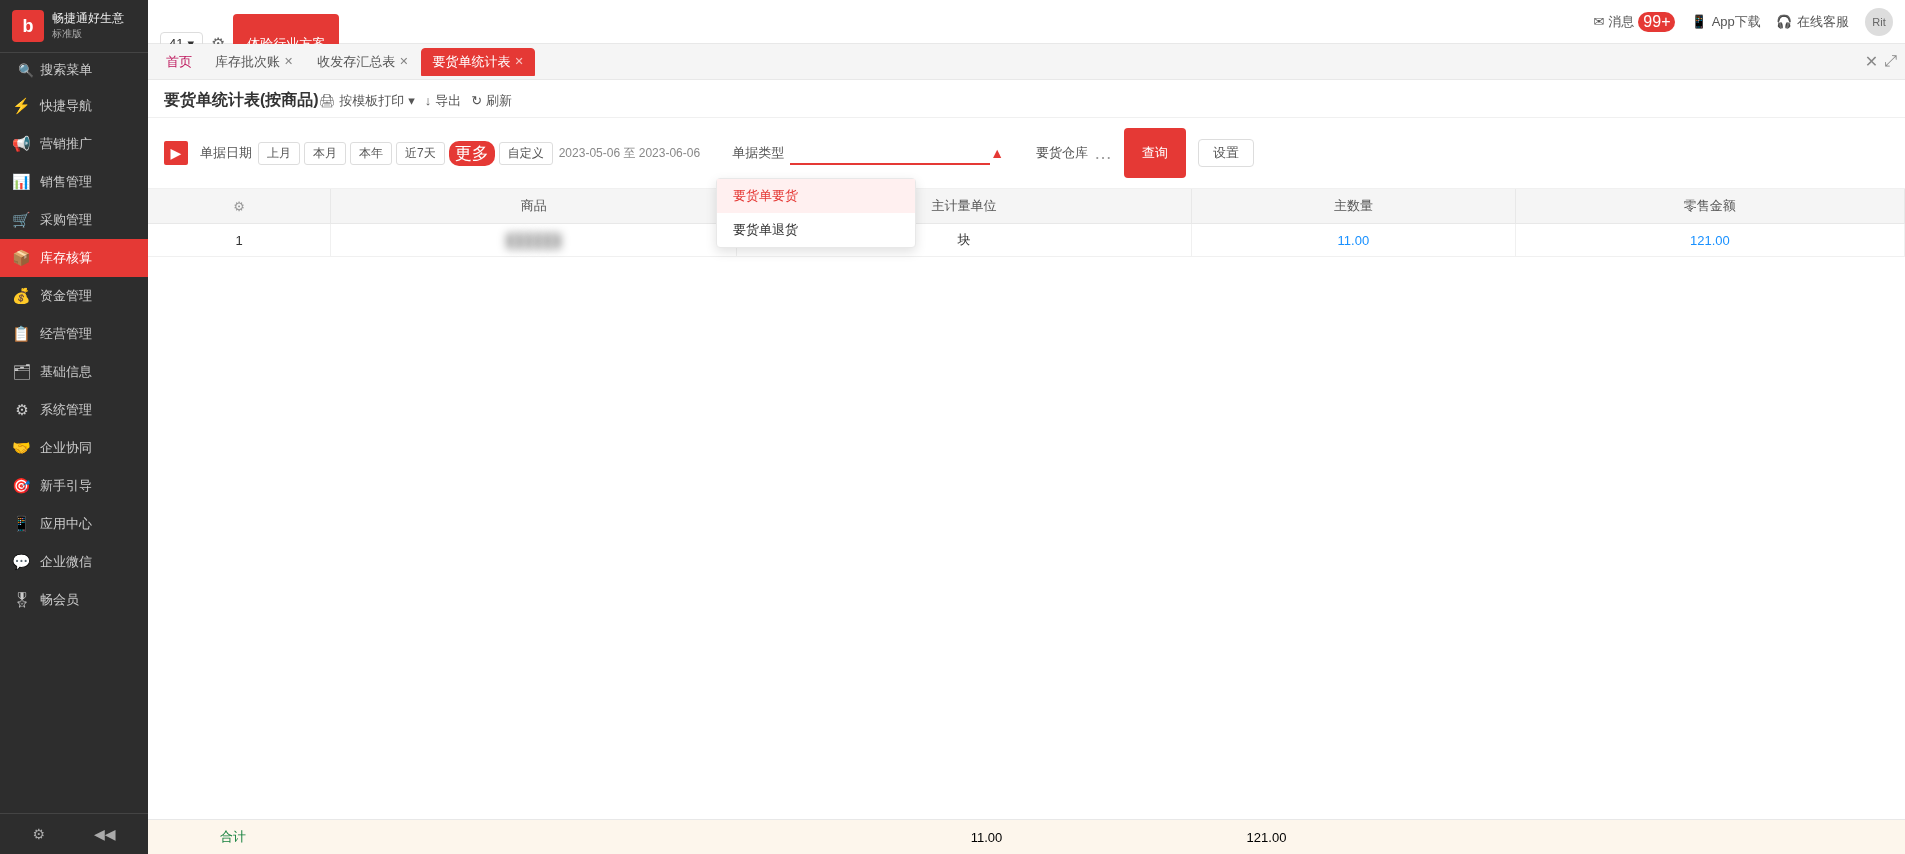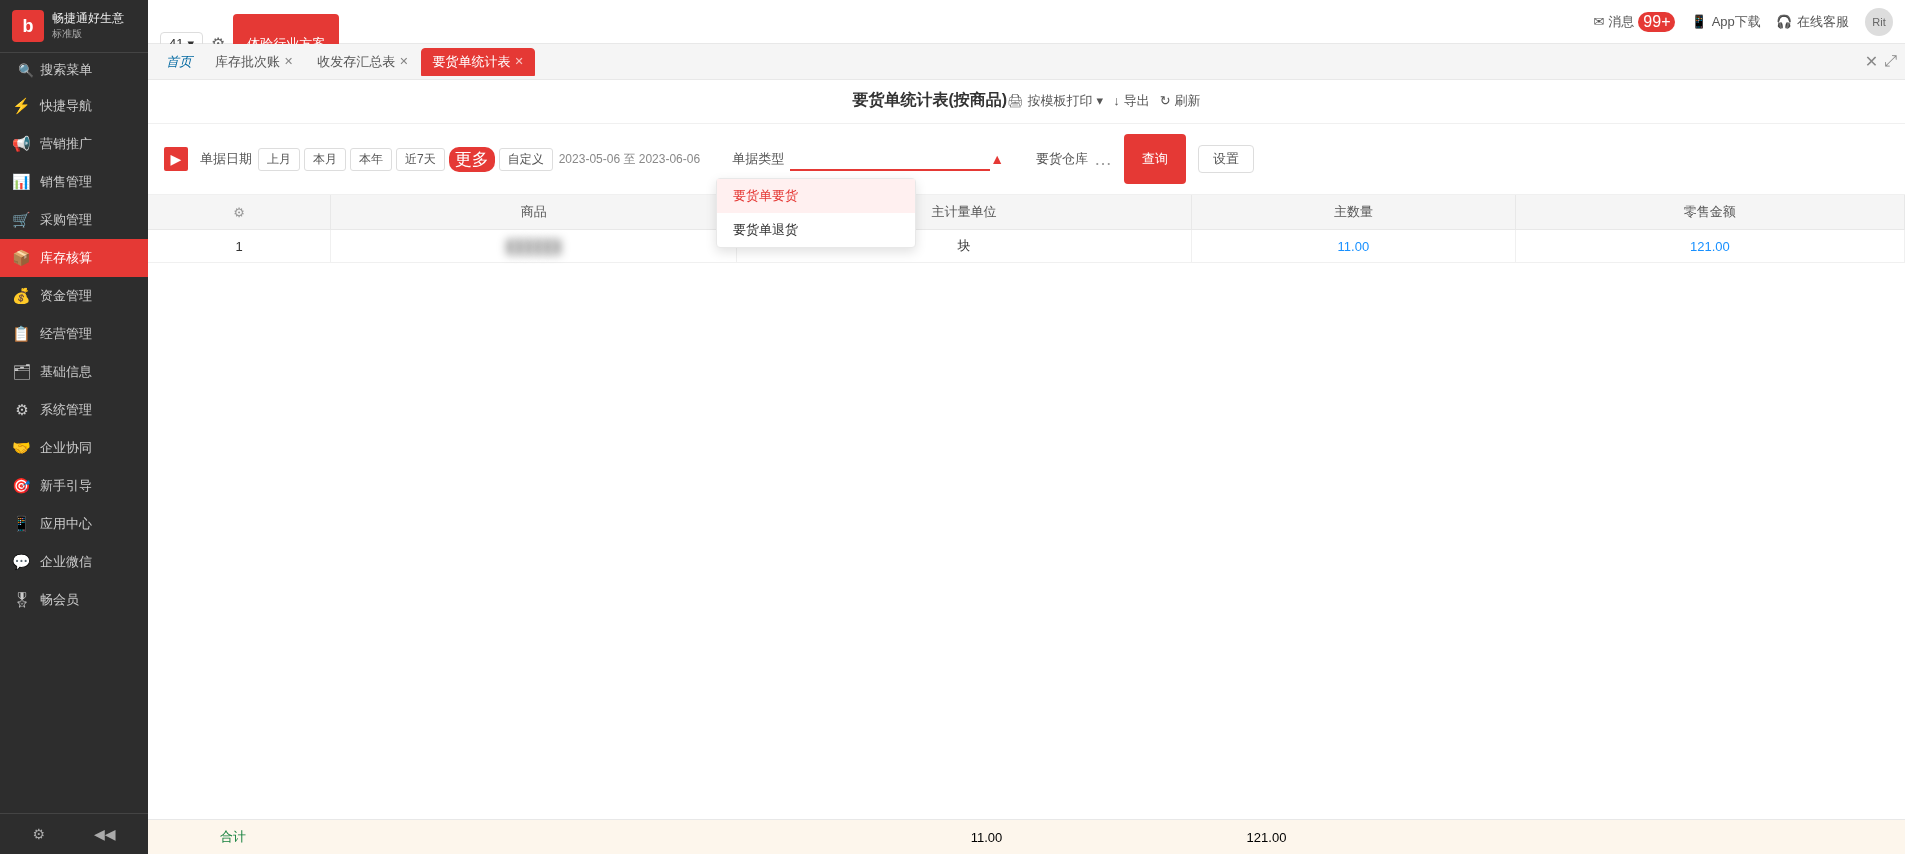--- a/index.html
+++ b/index.html
@@ -31,26 +31,26 @@
     .topbar-right { display: flex; align-items: center; gap: 16px; color: #555; font-size: 13px; }
     .topbar-right-item { display: flex; align-items: center; gap: 4px; cursor: pointer; }
     .badge { background: #e53935; color: #fff; border-radius: 10px; padding: 1px 5px; font-size: 16px; }
     .avatar { width: 28px; height: 28px; background: #ddd; border-radius: 50%; }
 
     
     .tabs { height: 36px; background: #f5f5f5; display: flex; align-items: center; padding: 0 8px; border-bottom: 1px solid #e8e8e8; gap: 2px; }
     .tab { display: flex; align-items: center; padding: 4px 10px; border-radius: 4px 4px 0 0; font-size: 13px; cursor: pointer; background: #f5f5f5; color: #555; border: 1px solid transparent; gap: 4px; }
     .tab.active { background: #e53935; color: #fff; border-color: #e53935; }
     .tab-close { font-size: 11px; cursor: pointer; opacity: 0.7; }
-    .tab-home { background: transparent; color: #0369a1; border: none; font-style: italic; }
+    .tab-home { background: transparent; color: #be185d; border: none; }
     .tab-window-controls { margin-left: auto; display: flex; gap: 6px; color: #888; font-size: 16px; cursor: pointer; }
 
     
     .page { flex: 1; display: flex; flex-direction: column; overflow: hidden; background: #fff; }
-    .page-header { padding: 10px 16px 12px; display: flex; align-items: center; justify-content: center; border-bottom: 1px solid #f0f0f0; }
+    .page-header { padding: 10px 16px 6px; display: flex; align-items: center; justify-content: flex-start; border-bottom: 1px solid #f0f0f0; }
     .page-title { font-size: 16px; font-weight: bold; color: #333; }
     .page-actions { display: flex; align-items: center; gap: 10px; }
     .action-btn { display: flex; align-items: center; gap: 4px; color: #555; cursor: pointer; font-size: 13px; }
 
     
     .filter-bar { padding: 10px 16px; background: #fff; border-bottom: 1px solid #f0f0f0; display: flex; align-items: center; gap: 12px; flex-wrap: wrap; }
     .filter-toggle { width: 24px; height: 24px; background: #e53935; color: #fff; border-radius: 2px; display: flex; align-items: center; justify-content: center; cursor: pointer; font-size: 14px; }
     .filter-group { display: flex; align-items: center; gap: 6px; }
     .filter-label { color: #555; font-size: 13px; white-space: nowrap; }
     .filter-date-options { display: flex; align-items: center; gap: 4px; }

